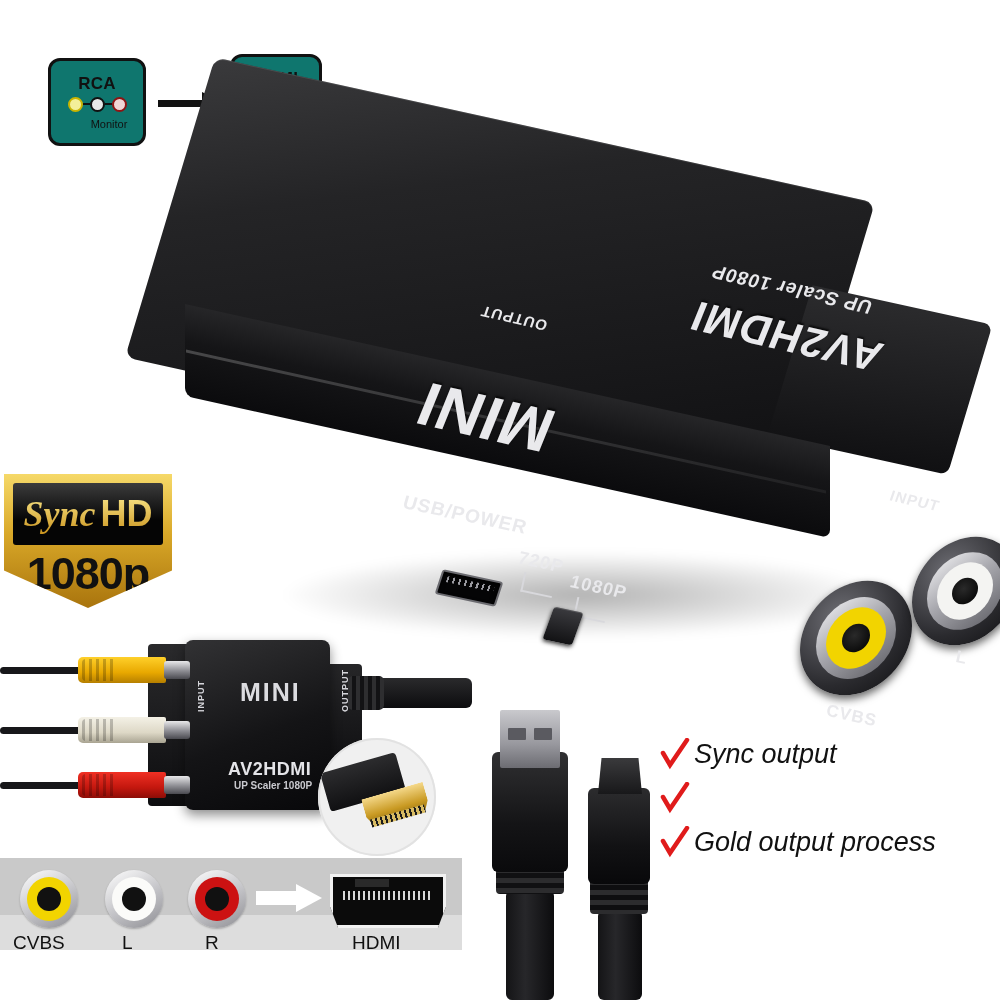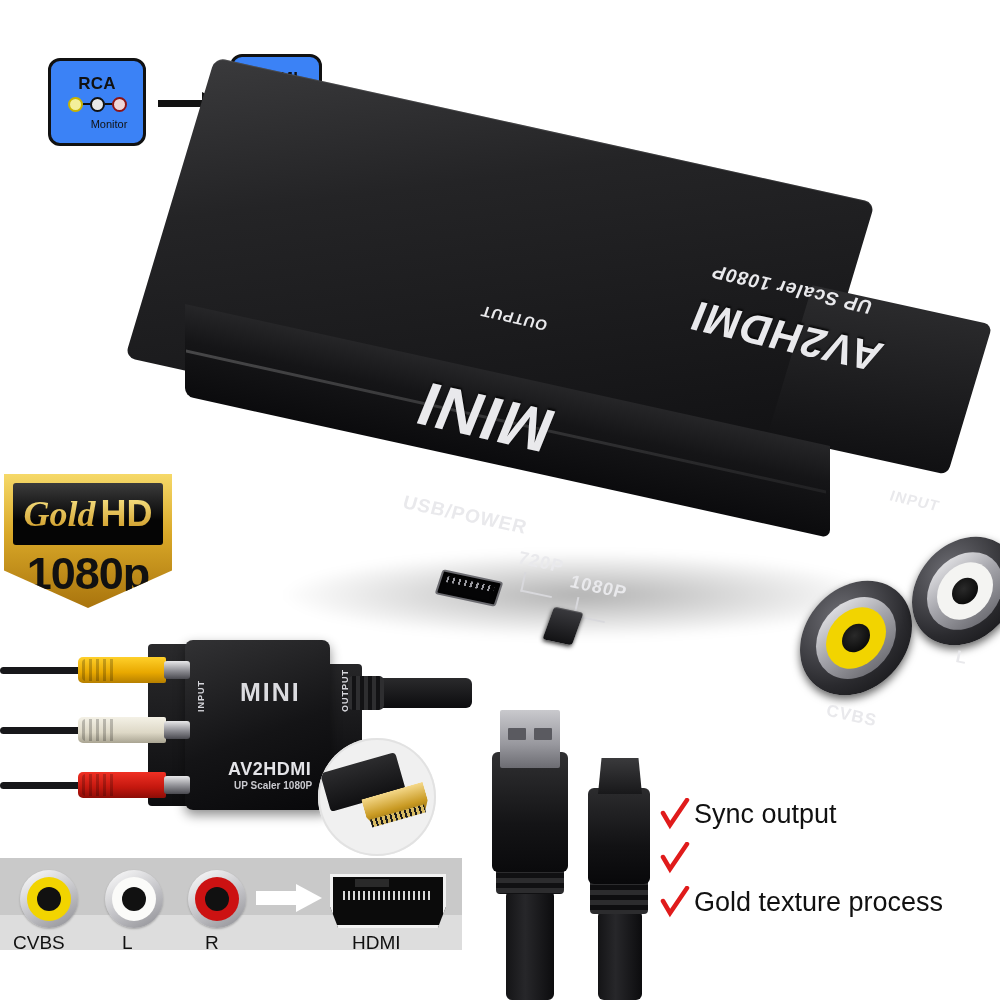--- a/index.html
+++ b/index.html
@@ -10,21 +10,21 @@
     overflow:hidden;
     position:relative;
   }
   .stage{position:absolute;inset:0;}
   .abs{position:absolute;}
 
   
   #io-diagram{left:40px;top:58px;width:300px;height:90px;}
   .io-badge{
     position:absolute;border:3px solid #111;border-radius:12px;
-    background:#3b82f6;box-sizing:border-box;
+    background:#0f766e;box-sizing:border-box;
     display:flex;flex-direction:column;align-items:center;justify-content:center;
   }
   #rca-badge{left:8px;top:0;width:98px;height:88px;}
   #hdmi-badge{left:190px;top:-4px;width:92px;height:92px;}
   .io-title{font-weight:bold;font-size:17px;color:#111;letter-spacing:.3px;line-height:1;}
   .io-sub{font-size:11px;color:#111;line-height:1;margin-top:3px;padding-left:24px;}
   .rca-row{display:flex;align-items:center;margin:5px 0 4px;}
   .rca-ring{
     width:15px;height:15px;border-radius:50%;
     border:2.5px solid #111;box-sizing:border-box;
@@ -343,21 +343,21 @@
   #usb-micro-grip{
     position:absolute;left:120px;top:170px;width:58px;height:44px;
     background:repeating-linear-gradient(180deg,#2c2c2e 0 5px,#0e0e10 5px 10px);border-radius:4px;
   }
   #usb-micro-wire{
     position:absolute;left:128px;top:210px;width:44px;height:90px;
     background:linear-gradient(90deg,#141416,#27272a 40%,#0c0c0e);border-radius:6px;
   }
 
   
-  #feature-list{left:660px;top:792px;width:340px;height:190px;}
+  #feature-list{left:660px;top:732px;width:340px;height:190px;font-style:italic;}
   .feature-row{display:flex;align-items:center;height:44px;}
   .check{
     width:30px;height:32px;flex:0 0 30px;position:relative;
   }
   .check svg{position:absolute;left:0;top:0;}
   .feature-text{font-size:27px;color:#111;margin-left:4px;line-height:1;}
 </style>
 </head>
 <body>
 
@@ -430,21 +430,21 @@
         <span class="pin"></span>
     </div>
 
     <div class="jack-label" id="jacklabel-cvbs">CVBS</div>
     <div class="jack-label" id="jacklabel-l">L</div>
 
   </div>
 
   <div class="abs" id="fullhd-badge">
     <div id="fullhd-top">
-      <span id="fullhd-full">Gold</span>
+      <span id="fullhd-full">Sync</span>
       <span id="fullhd-hd">HD</span>
     </div>
     <div id="fullhd-1080p">1080p</div>
   </div>
 
   <div class="abs" id="converter-second">
     <div id="device2-left-plate"></div>
     <div id="device2-right-plate"></div>
     <div id="device2-body"></div>
 
@@ -546,17 +546,17 @@
       </span>
     </div>
 
 
     <div class="feature-row">
       <span class="check">
         <svg width="30" height="32" viewBox="0 0 30 32">
             <path d="M3 15 L10 27 L27 2" stroke="#e01b1b" stroke-width="4.5" fill="none" stroke-linecap="round"></path>
           </svg>
       </span>
-      <span class="feature-text">Gold texture process</span>
+      <span class="feature-text">Gold output process</span>
     </div>
   </div>
 
 </div>
 
 </body></html>

